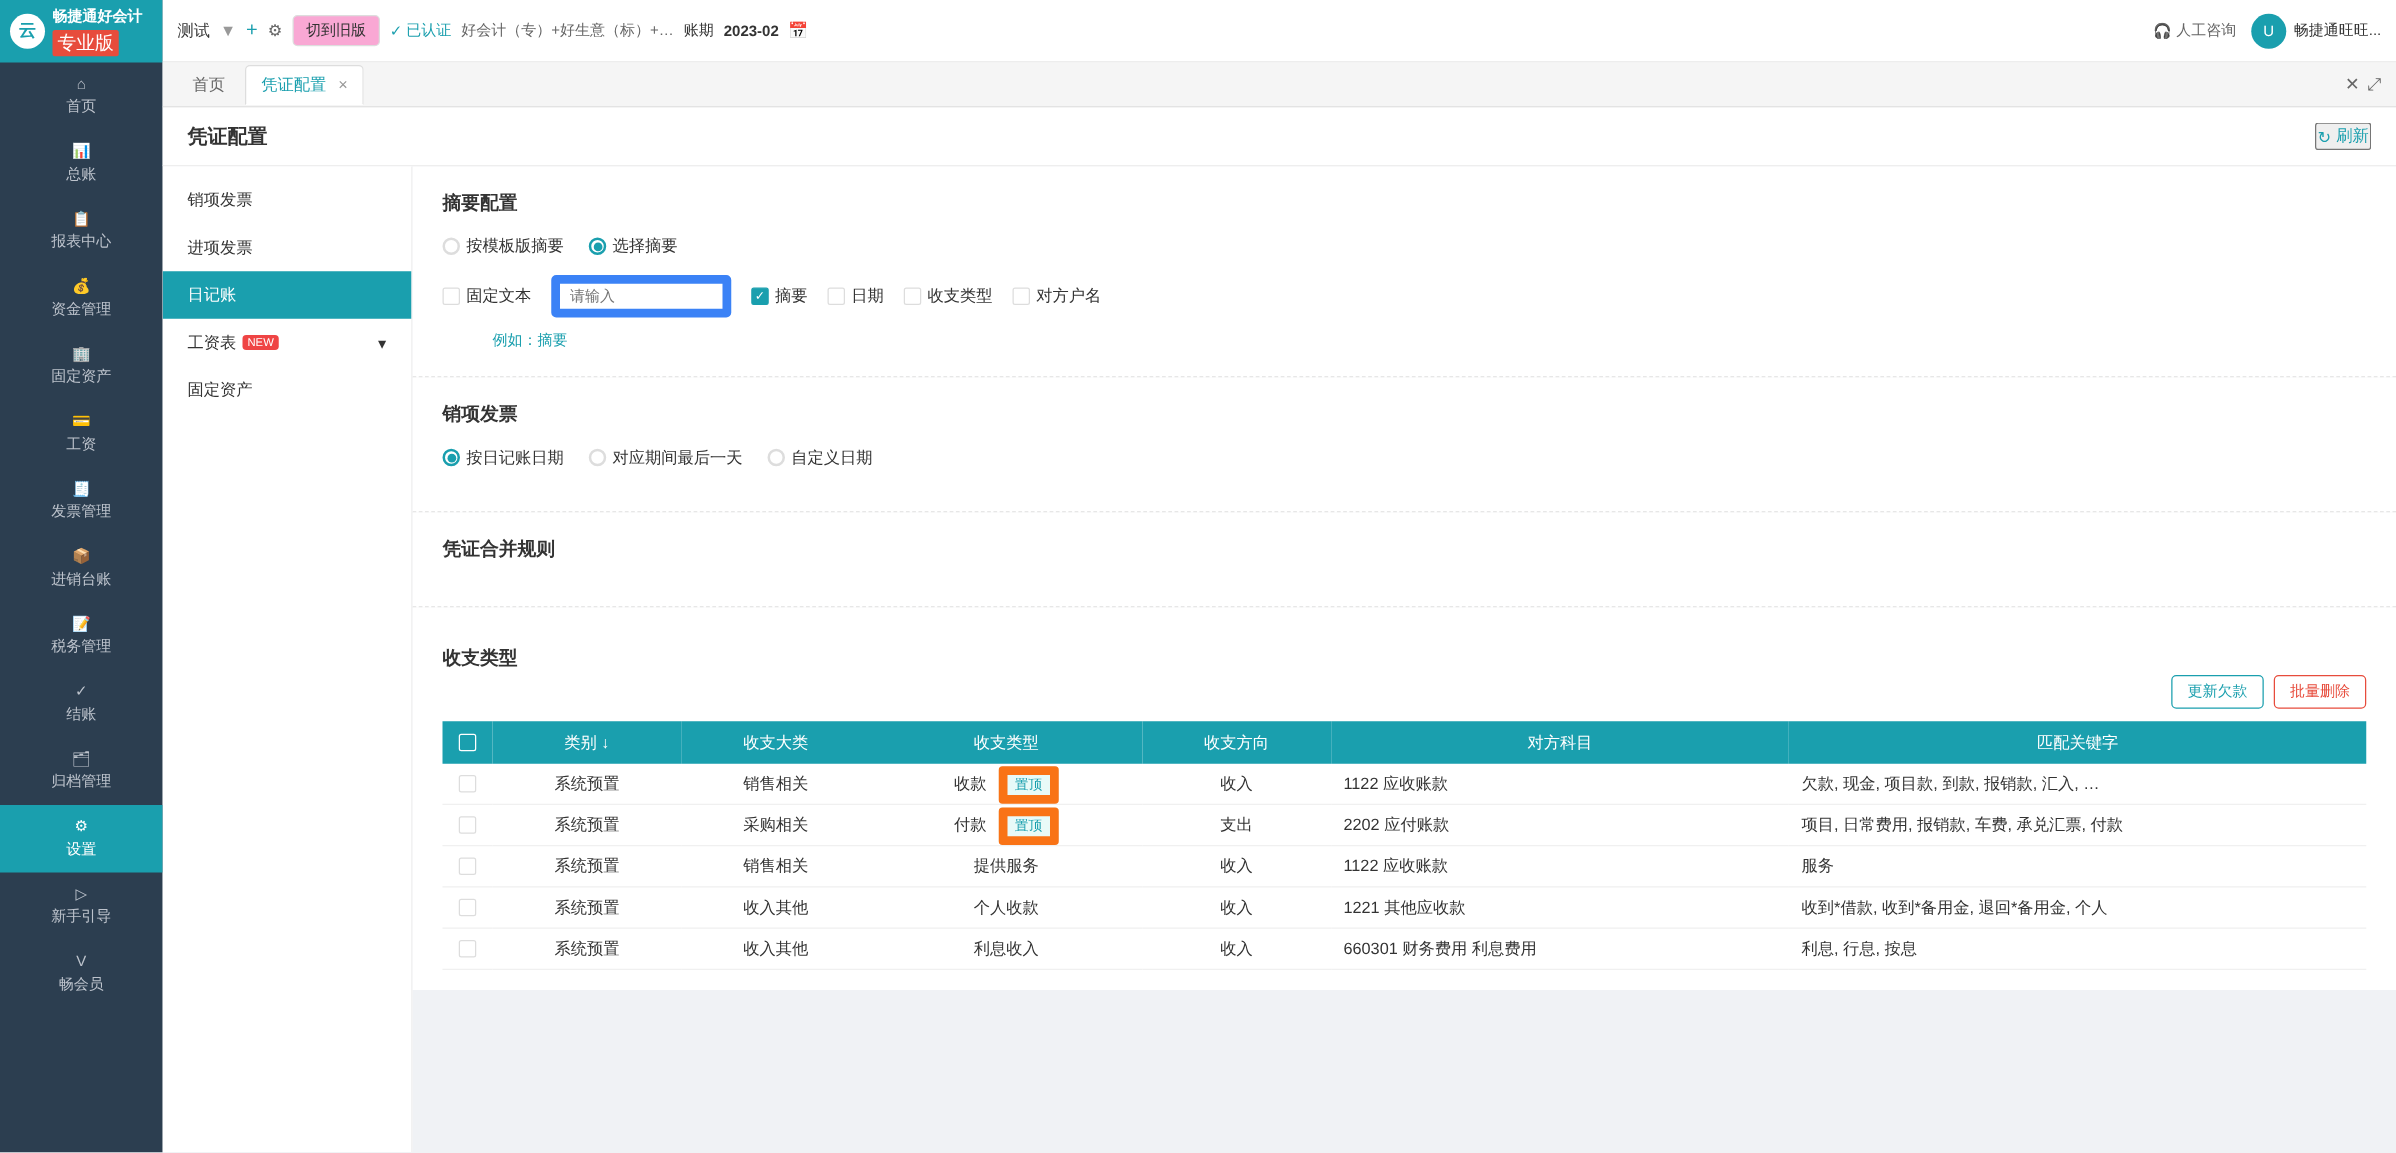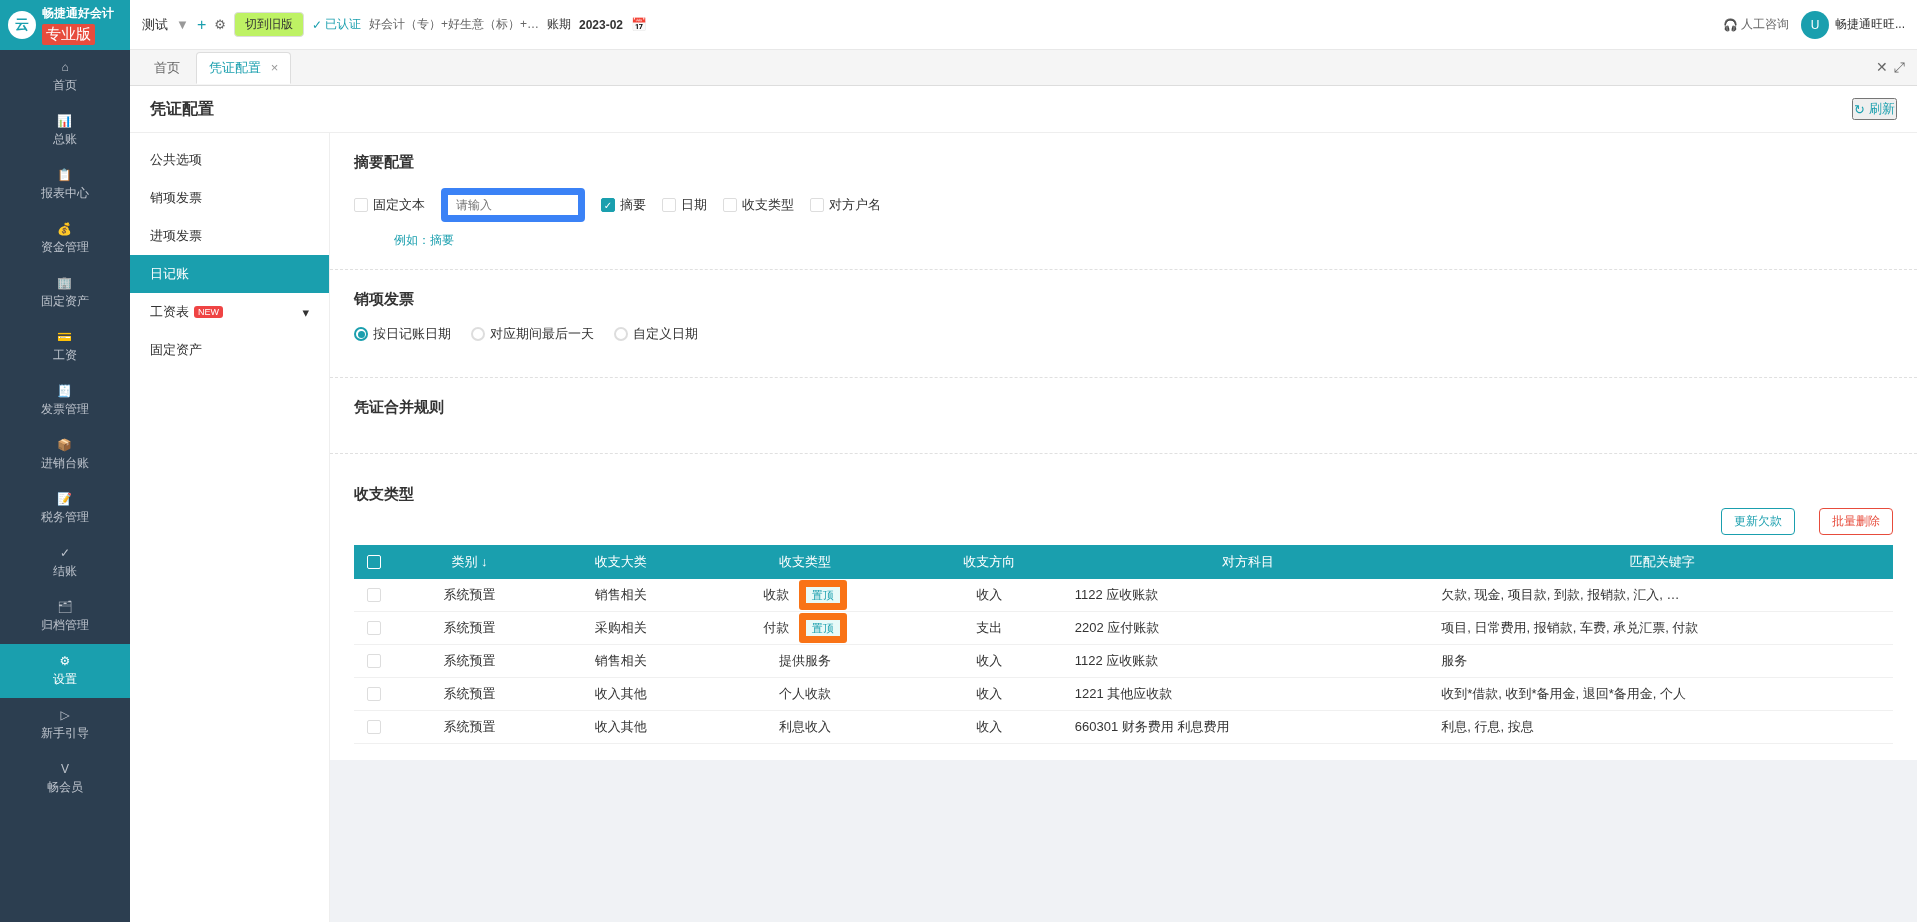--- a/index.html
+++ b/index.html
@@ -8,21 +8,21 @@
     
     .sidebar { width: 130px; background: #2c3e50; color: #fff; display: flex; flex-direction: column; height: 100%; flex-shrink: 0; }
     .sidebar-logo { background: #1a9fae; padding: 12px 8px; display: flex; align-items: center; gap: 6px; height: 50px; }
     .sidebar-logo-icon { width: 28px; height: 28px; background: #fff; border-radius: 50%; display: flex; align-items: center; justify-content: center; color: #1a9fae; font-size: 14px; font-weight: bold; }
     .sidebar-item { display: flex; flex-direction: column; align-items: center; padding: 10px 4px; cursor: pointer; color: #bdc3cc; font-size: 12px; gap: 3px; }
     .sidebar-item.active { background: #1a9fae; color: #fff; }
 
     
     .main-area { flex: 1; display: flex; flex-direction: column; overflow: hidden; }
     .topbar { background: #fff; height: 50px; display: flex; align-items: center; padding: 0 12px; gap: 8px; border-bottom: 1px solid #e8e8e8; }
-    .topbar-switch-btn { border: 1px solid #ddd; background: #bef264; padding: 3px 10px; border-radius: 4px; cursor: pointer; font-size: 12px; color: #333; }
+    .topbar-switch-btn { border: 1px solid #ddd; background: #f9a8d4; padding: 3px 10px; border-radius: 4px; cursor: pointer; font-size: 12px; color: #333; }
     .topbar-status { color: #1a9fae; font-size: 12px; display: flex; align-items: center; gap: 3px; }
     .topbar-right { margin-left: auto; display: flex; align-items: center; gap: 12px; }
     .topbar-help { color: #666; font-size: 12px; cursor: pointer; display: flex; align-items: center; gap: 3px; }
     .topbar-user { display: flex; align-items: center; gap: 6px; cursor: pointer; }
     .topbar-avatar { width: 28px; height: 28px; border-radius: 50%; background: #1a9fae; display: flex; align-items: center; justify-content: center; color: #fff; font-size: 12px; }
     .topbar-username { font-size: 12px; color: #333; }
 
     
     .tabbar { background: #f5f5f5; border-bottom: 1px solid #ddd; display: flex; align-items: center; padding: 0 12px; height: 36px; gap: 4px; }
     .tab { padding: 6px 12px; font-size: 13px; cursor: pointer; color: #666; border-radius: 4px 4px 0 0; }
@@ -60,21 +60,21 @@
     .checkbox-row { display: flex; align-items: center; gap: 16px; flex-wrap: wrap; }
     .checkbox-item { display: flex; align-items: center; gap: 5px; cursor: pointer; font-size: 13px; }
     .checkbox-box { width: 14px; height: 14px; border: 1px solid #ddd; border-radius: 2px; display: flex; align-items: center; justify-content: center; flex-shrink: 0; }
     .checkbox-box.checked { background: #1a9fae; border-color: #1a9fae; color: #fff; font-size: 10px; }
     .text-input { border: 7px solid #3b82f6; border-radius: 4px; padding: 3px 8px; font-size: 12px; color: #999; width: 144px; }
     .example-text { color: #1a9fae; font-size: 12px; margin-top: 10px; margin-left: 40px; }
 
     
     .table-section { background: #fff; padding: 16px 24px; }
     .table-header-row { display: flex; justify-content: space-between; align-items: center; margin-bottom: 10px; }
-    .table-action-btns { display: flex; gap: 24px; margin-top: 38px; }
+    .table-action-btns { display: flex; gap: 8px; margin-top: 38px; }
     .action-btn { padding: 4px 12px; border-radius: 4px; font-size: 12px; cursor: pointer; border: 1px solid #1a9fae; color: #1a9fae; background: #fff; }
     .action-btn.danger { border-color: #e74c3c; color: #e74c3c; }
 
     
     .data-table { width: 100%; border-collapse: collapse; }
     .data-table th { background: #1a9fae; color: #fff; padding: 8px 10px; text-align: center; font-size: 13px; font-weight: normal; }
     .data-table td { padding: 7px 10px; border-bottom: 1px solid #f0f0f0; font-size: 13px; text-align: center; }
     .data-table .checkbox-col { width: 40px; }
     .tag-btn { background: #e8faf8; color: #1a9fae; border: 7px solid #f97316; padding: 2px 6px; border-radius: 3px; font-size: 11px; cursor: pointer; }
     .text-left { text-align: left !important; }
@@ -197,23 +197,20 @@
     <button class="refresh-btn">
       <span>↻</span>
       <span>刷新</span>
     </button>
   </div>
 
   <div class="two-panel">
 
     <div class="left-panel">
       <div class="left-menu-item">
-        <span>公共选项</span>
-      </div>
-      <div class="left-menu-item">
         <span>销项发票</span>
       </div>
       <div class="left-menu-item">
         <span>进项发票</span>
       </div>
       <div class="left-menu-item active">
         <span>日记账</span>
       </div>
       <div class="left-menu-item has-sub" style="display:flex;justify-content:space-between">
         <div style="display:flex;align-items:center;gap:5px">
@@ -224,20 +221,30 @@
       </div>
       <div class="left-menu-item">
         <span>固定资产</span>
       </div>
     </div>
 
     <div class="right-panel" style="padding:0;">
 
       <div class="section">
         <div class="section-title">摘要配置</div>
+        <div class="radio-group">
+          <label class="radio-item">
+            <div class="radio-circle"></div>
+            <span>按模板版摘要</span>
+          </label>
+          <label class="radio-item">
+            <div class="radio-circle selected"></div>
+            <span>选择摘要</span>
+          </label>
+        </div>
         <div class="checkbox-row" style="margin-bottom:10px;">
           <label class="checkbox-item">
             <div class="checkbox-box"></div>
             <span>固定文本</span>
           </label>
           <input type="text" class="text-input" placeholder="请输入" style="">
           <label class="checkbox-item">
             <div class="checkbox-box checked">✓</div>
             <span>摘要</span>
           </label>

